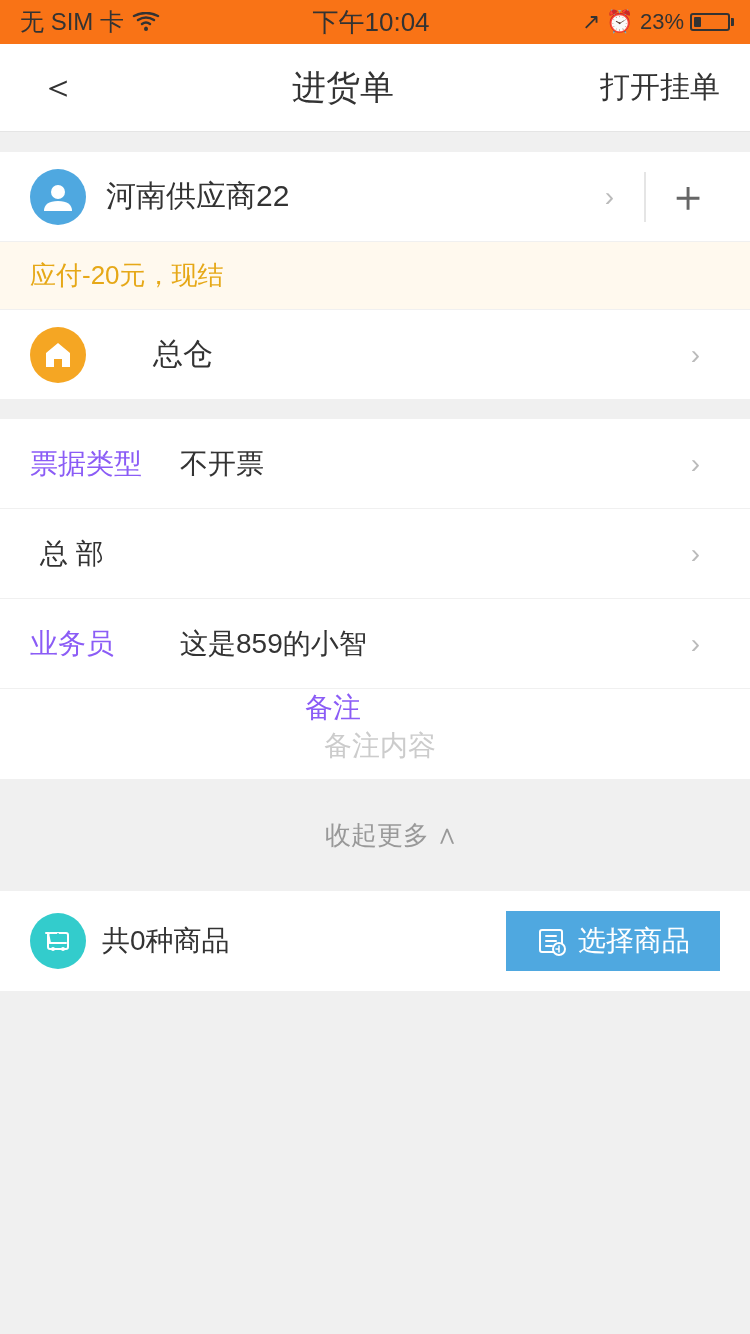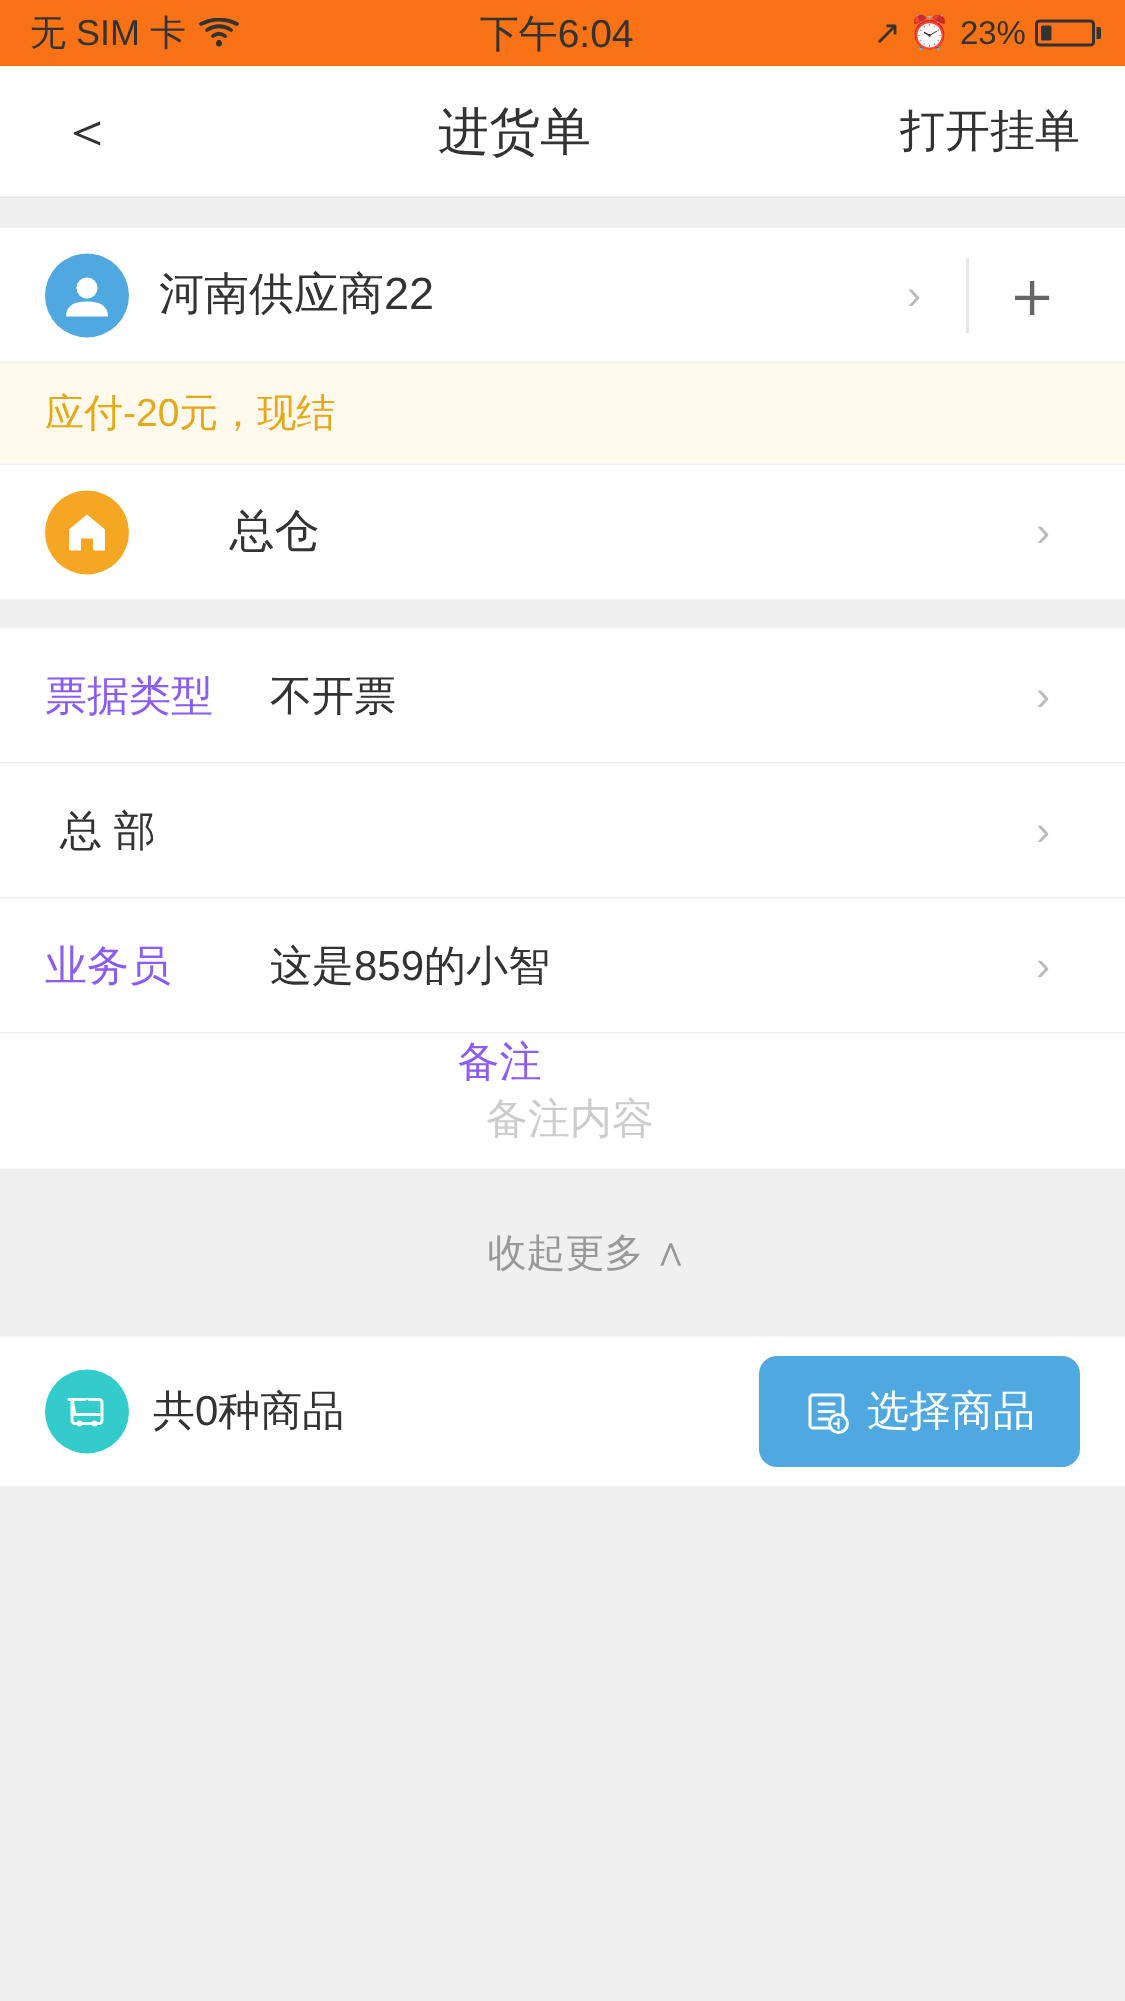--- a/index.html
+++ b/index.html
@@ -246,22 +246,22 @@
       justify-content: center;
     }
     .product-count-text {
       font-size: 28px;
       color: #333;
     }
     .select-btn {
       background: #4fa8e0;
       color: #fff;
       border: none;
-      border-radius: 12px;
-      height: 74px;
+      border-radius: 0;
+      height: 60px;
       padding: 0 30px;
       font-size: 28px;
       display: flex;
       align-items: center;
       gap: 12px;
       cursor: pointer;
     }
 
     
     .page-bottom {
@@ -278,21 +278,21 @@
     <span>无 SIM 卡</span>
 
     <svg width="28" height="20" viewBox="0 0 28 20">
       <path d="M14 16 Q14 16 14 16" stroke="#333" stroke-width="3" stroke-linecap="round" fill="none"></path>
       <path d="M10 12 Q14 9 18 12" stroke="#333" stroke-width="2.5" stroke-linecap="round" fill="none"></path>
       <path d="M6 8 Q14 3 22 8" stroke="#333" stroke-width="2.5" stroke-linecap="round" fill="none"></path>
       <path d="M2 4 Q14 -2 26 4" stroke="#333" stroke-width="2.5" stroke-linecap="round" fill="none"></path>
       <circle cx="14" cy="17" r="2" fill="#333"></circle>
     </svg>
   </div>
-  <div class="status-center">下午6:04</div>
+  <div class="status-center">下午10:04</div>
   <div class="status-right">
     <span style="font-size:22px;">↗</span>
     <span style="font-size:22px;">⏰</span>
     <span>23%</span>
     <div class="battery-icon">
       <div class="battery-fill"></div>
     </div>
   </div>
 </div>
 

